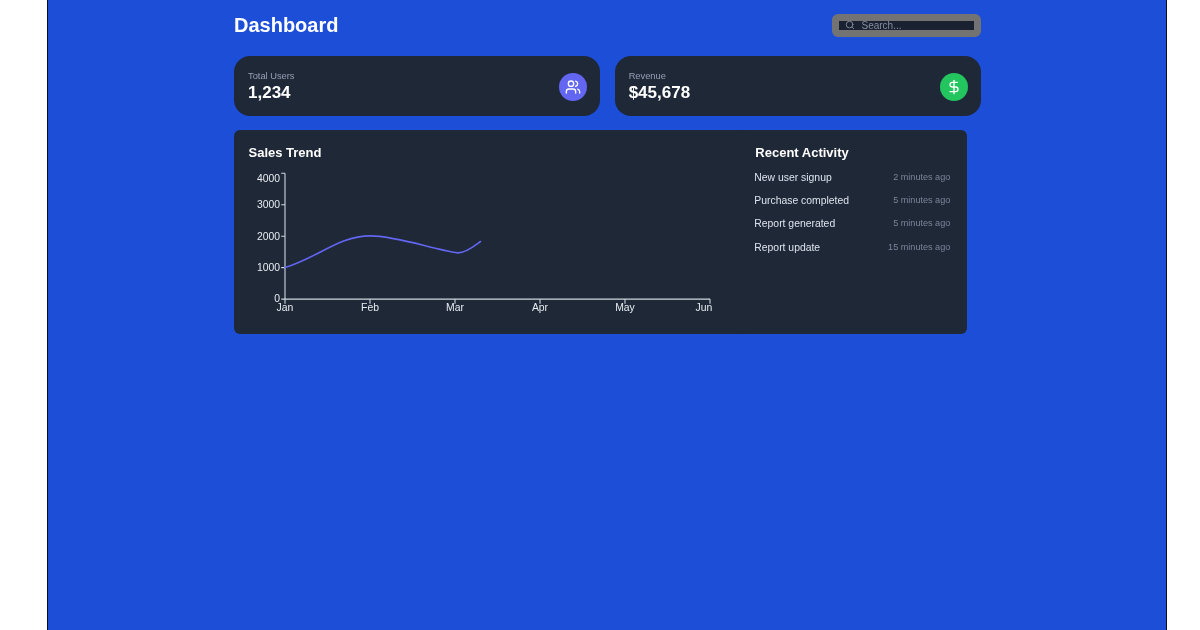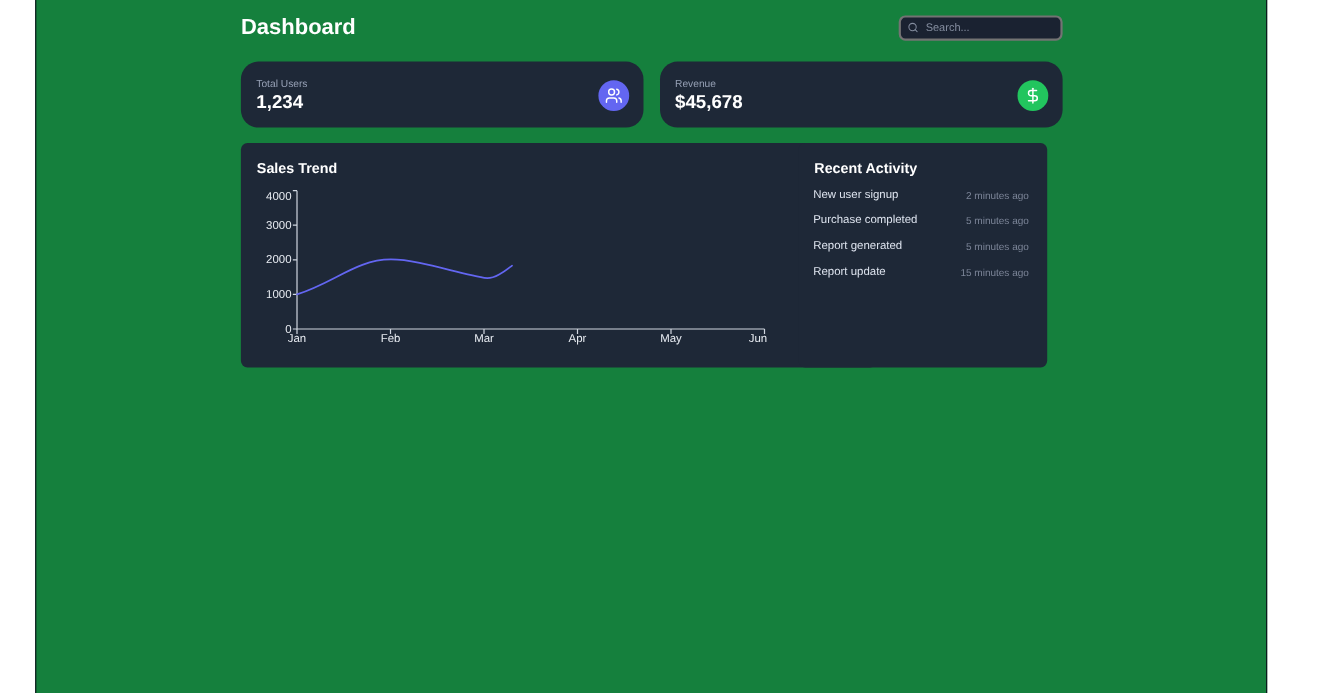--- a/index.html
+++ b/index.html
@@ -1,34 +1,34 @@
 <!DOCTYPE html>
 <html><head>
 <meta charset="utf-8">
 <style>
   * { margin:0; padding:0; box-sizing:border-box; }
   html,body { width:1200px; height:630px; overflow:hidden; background:#ffffff; font-family:"Liberation Sans", sans-serif; }
-  .panel { position:absolute; left:32px; top:0; width:1120px; height:630px; background:#15803d; }
+  .panel { position:absolute; left:47px; top:0; width:1120px; height:630px; background:#1d4ed8; }
   .edge { position:absolute; top:0; width:1px; height:630px; background:#0b0f1a; }
   .abs { position:absolute; }
   h1.title { left:187px; top:14px; font-size:20px; font-weight:bold; color:#ffffff; letter-spacing:0px; }
-  .search { left:784.5px; top:13.5px; width:149px; height:23px; background:#1a2231; border:2px solid #737373;
+  .search { left:784.5px; top:13.5px; width:149px; height:23px; background:#1a2231; border:7px solid #737373;
             border-radius:6px; display:flex; align-items:center; padding:0 6px; gap:7px; }
   .search span { color:#848d9f; font-size:10px; }
   .statrow { left:187px; top:55.5px; width:747px; height:60.3px; display:flex; gap:14.3px; }
   .stat { flex:1; background:#1e2837; border-radius:16px; position:relative; padding:15.4px 14px 0 14px; }
   .stat .label { font-size:9.3px; color:#96a0b5; }
   .stat .value { font-size:17px; font-weight:bold; color:#ffffff; margin-top:2.5px; letter-spacing:0px; }
   .stat .icon { position:absolute; right:13px; top:17px; width:28px; height:28px; border-radius:50%;
                 display:flex; align-items:center; justify-content:center; }
   .card { background:#1e2837; border-radius:6px; position:absolute; top:130px; height:203.5px; }
   .sales { left:187px; width:578px;padding-left:36px; }
   .recent { left:693.8px; width:226px; }
   .cardtitle { position:absolute; left:14.5px; top:14.8px; font-size:13px; font-weight:bold; color:#ffffff; }
-  .row { position:absolute; left:13.5px; right:16.5px; display:flex; justify-content:space-between; align-items:flex-end; }
+  .row { position:absolute; left:13.5px; right:16.5px; display:flex; justify-content:space-between; align-items:flex-start; }
   .row .l { font-size:10.4px; color:#dde3ee; }
   .row .r { font-size:9.1px; color:#7c8598; }
 </style>
 </head>
 <body>
 <div class="panel">
   <div class="edge" style="left:0"></div>
   <div class="edge" style="left:1119px"></div>
   <h1 class="title abs">Dashboard</h1>
   <div class="search abs">

